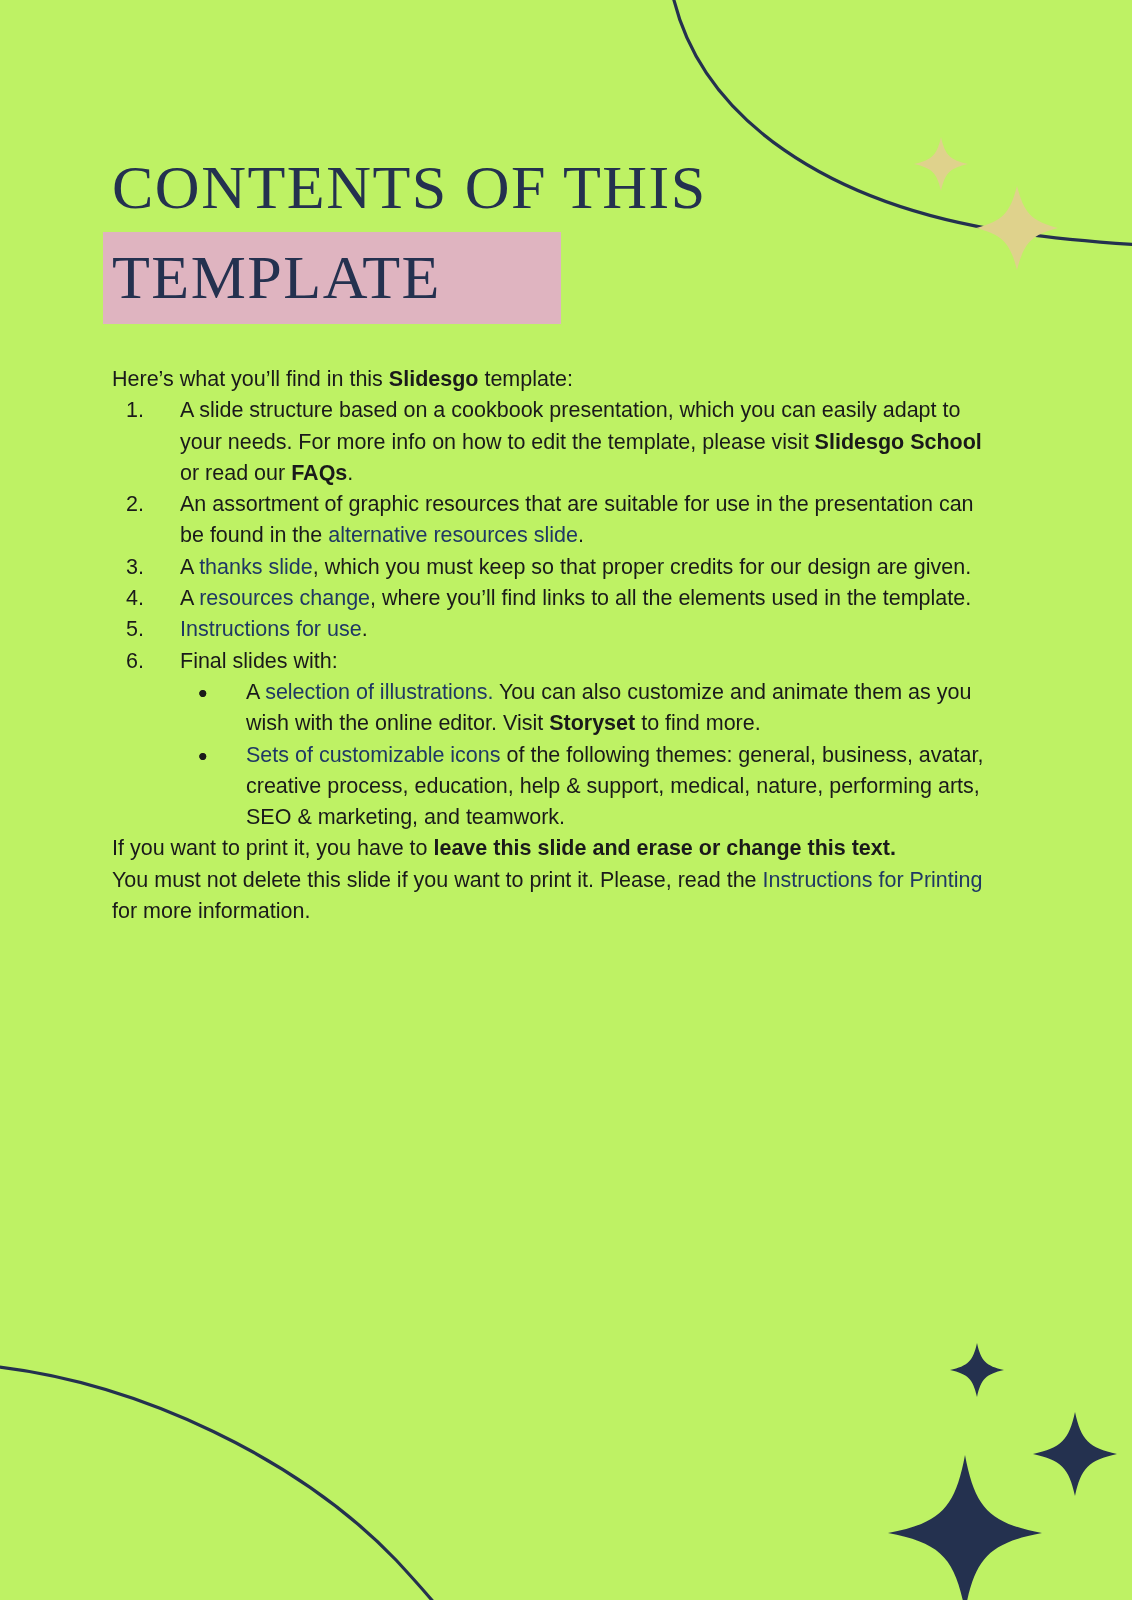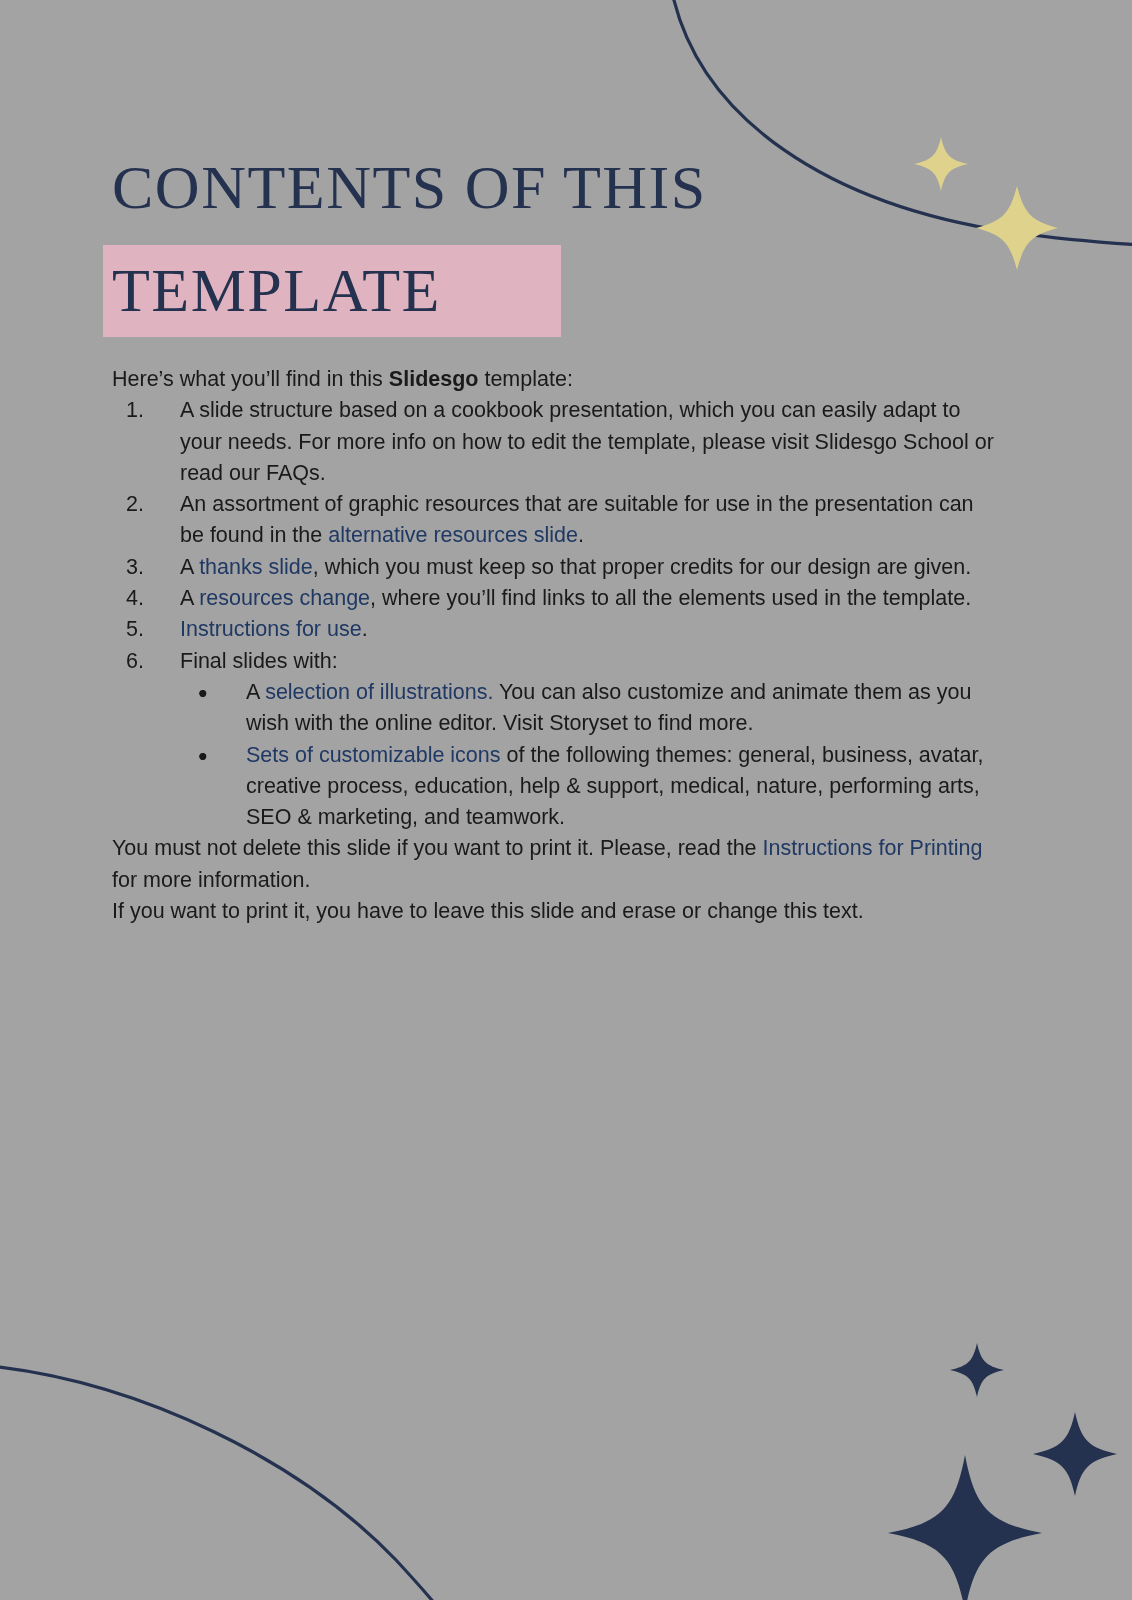--- a/index.html
+++ b/index.html
@@ -12,21 +12,21 @@
     background: #fdf6ec;
     font-family: "Liberation Sans", sans-serif;
     overflow: hidden;
     position: relative;
   }
 
   #slide {
     position: relative;
     width: 1132px;
     height: 1600px;
-    background: #a3a3a3;
+    background: #bef264;
     overflow: hidden;
   }
 
   
   .deco-layer {
     position: absolute;
     inset: 0;
     width: 1132px;
     height: 1600px;
     pointer-events: none;
@@ -48,21 +48,21 @@
     font-weight: 400;
     white-space: nowrap;
   }
   .title-line-1 {
     padding-left: 9px;
   }
   .title-line-2 {
     display: inline-block;
     background: #dfb4c0;
     padding: 6px 120px 8px 9px;
-    margin-top: 19px;
+    margin-top: 6px;
   }
 
   
   .body-block {
     position: absolute;
     left: 112px;
     top: 364px;
     width: 890px;
     color: #1a1a1a;
     font-size: 21.5px;
@@ -103,21 +103,21 @@
     left: 86px;
     top: 0;
     font-size: 16px;
     line-height: 31.3px;
   }
   .tail-para {
     margin: 0;
   }
   b, strong { font-weight: 700; }
   .lnk { color: #1f3864; font-weight: 400; }
-  .bk  { color: #1a1a1a; font-weight: 400; }
+  .bk  { color: #1a1a1a; font-weight: 700; }
 </style>
 </head>
 <body>
 
 <div id="slide">
 
   <svg class="deco-layer" viewBox="0 0 1132 1600">
     <path d="M 672 -8 C 700 120 830 205 1010 232 C 1065 240 1110 243 1140 245" fill="none" stroke="#24314f" stroke-width="3.2"></path>
 
     <path d="M -10 1366 C 140 1382 300 1460 396 1560 C 420 1586 436 1604 448 1620" fill="none" stroke="#24314f" stroke-width="3.2"></path>
@@ -159,17 +159,17 @@
       </ol>
 
     <ul class="bullet-list">
         <li class="bullet-item"><span class="marker">●</span></li>
         <li class="bullet-item"><span class="marker">●</span><span><span>A </span><span class="lnk">selection of illustrations.</span><span> You can also customize and animate them as you wish with the online editor. Visit </span><span class="bk">Storyset</span><span> to find more.</span></span></li>
         <li class="bullet-item"><span class="marker">●</span></li>
         <li class="bullet-item"><span class="marker">●</span><span><span class="lnk">Sets of customizable icons</span><span> of the following themes: general, business, avatar, creative process, education, help &amp; support, medical, nature, performing arts, SEO &amp; marketing, and teamwork.</span></span></li>
       </ul>
 
     <div>
+        <p class="tail-para"><span>If you want to print it, you have to </span><span class="bk">leave this slide and erase or change this text.</span></p>
         <p class="tail-para"><span>You must not delete this slide if you want to print it. Please, read the </span><span class="lnk">Instructions for Printing</span><span> for more information.</span></p>
-        <p class="tail-para"><span>If you want to print it, you have to </span><span class="bk">leave this slide and erase or change this text.</span></p>
       </div>
   </div>
 </div>
 
 </body></html>

